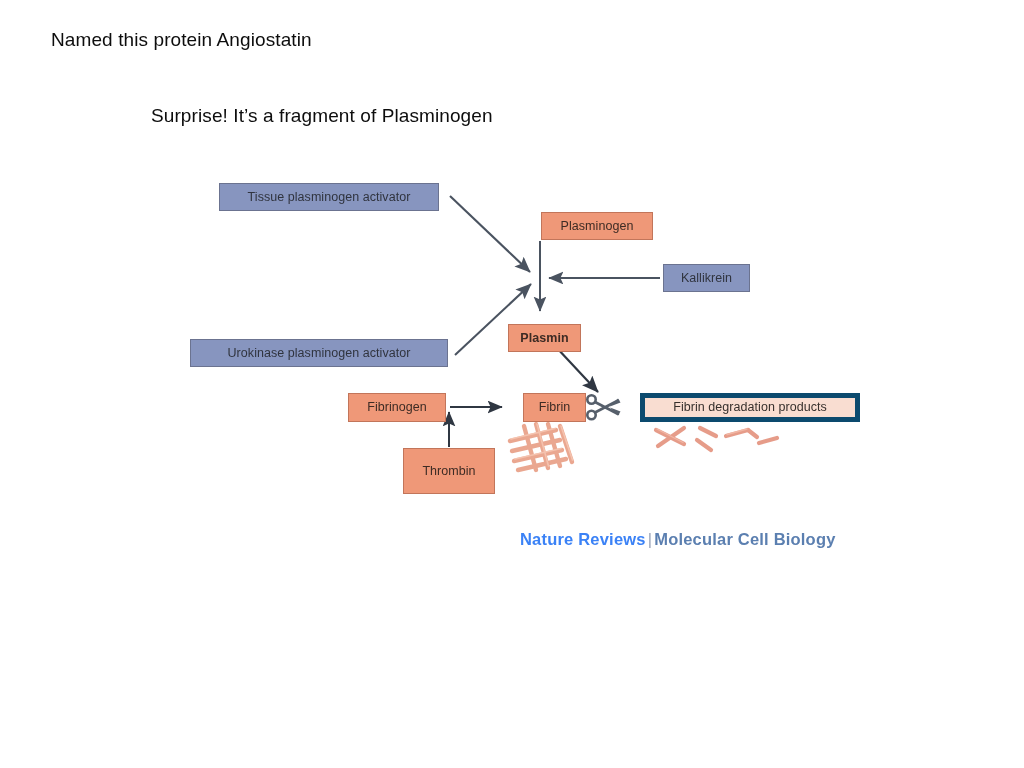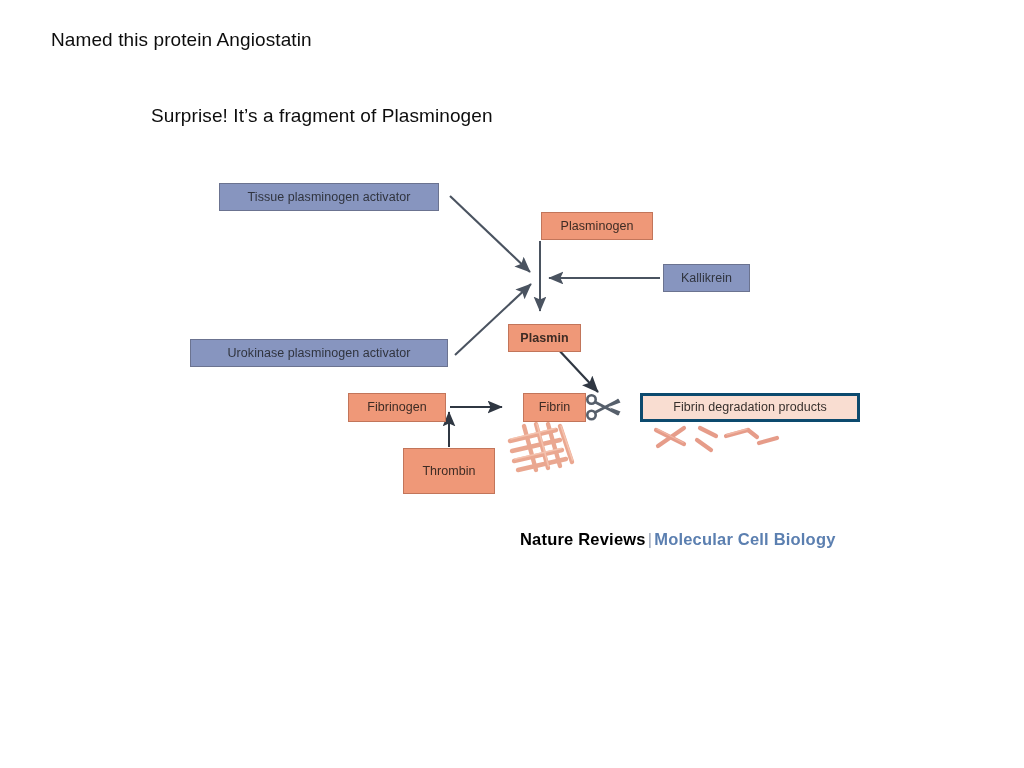--- a/index.html
+++ b/index.html
@@ -61,21 +61,21 @@
     border: 1px solid #6b7390;
     color: #30343f;
   }
   .node.salmon {
     background: #ef9878;
     border: 1px solid #c2755a;
     color: #3d2b24;
   }
   .node.peach {
     background: #f9ddd1;
-    border: 3px solid #0c4a6e;
+    border: 5px solid #0c4a6e;
     color: #37302d;
   }
 
   
   #node-tpa   { left: 219px; top: 183px; width: 220px; height: 28px; }
   #node-upa   { left: 190px; top: 339px; width: 258px; height: 28px; }
   #node-kal   { left: 663px; top: 264px; width: 87px;  height: 28px; }
   #node-plg   { left: 508px; top: 212px; width: 112px; height: 28px; margin-left: 33px; }
   #node-pls   { left: 508px; top: 324px; width: 73px;  height: 28px; font-weight: bold; }
   #node-fbg   { left: 348px; top: 393px; width: 98px;  height: 29px; }
@@ -95,21 +95,21 @@
   
   #credit {
     position: absolute;
     left: 520px;
     top: 530px;
     font-family: "Liberation Sans", sans-serif;
     font-size: 16.5px;
     letter-spacing: 0.2px;
     white-space: nowrap;
   }
-  #credit .journal { color: #000000; font-weight: bold; }
+  #credit .journal { color: #3b82f6; font-weight: bold; }
   #credit .bar     { color: #9aa4b8; font-weight: normal; margin: 0 2px; }
   #credit .title   { color: #5b7fb0; font-weight: bold; }
 </style>
 </head>
 <body>
 
 <div class="slide-line" id="line-1">Named this protein Angiostatin</div>
 
 <div class="slide-line" id="line-2">Surprise!  It’s a fragment of Plasminogen</div>
 

